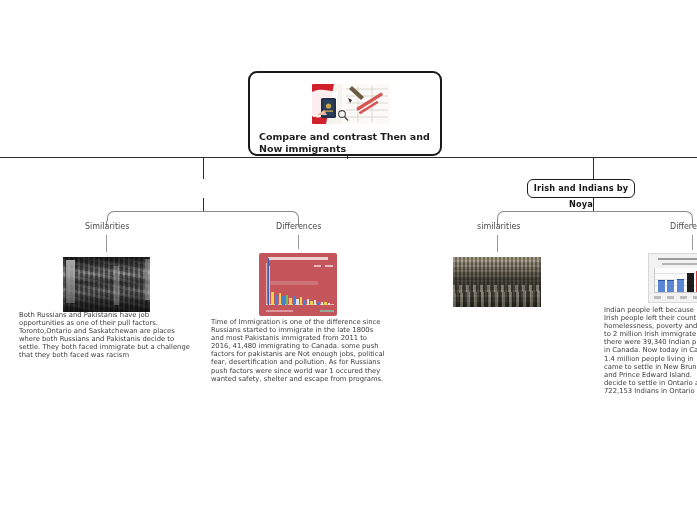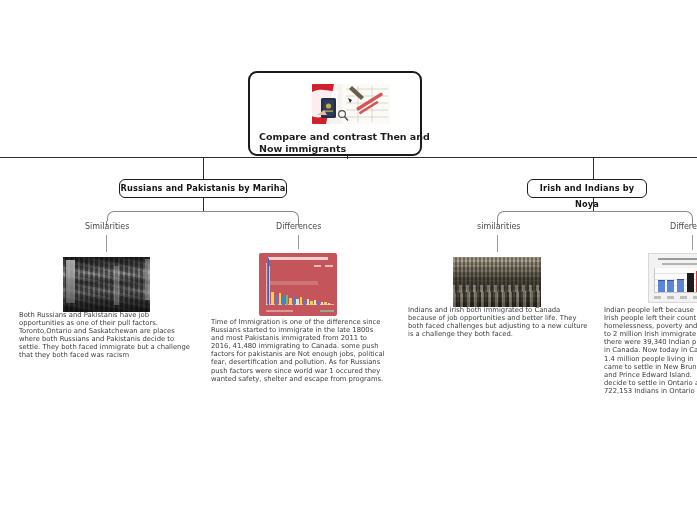--- a/index.html
+++ b/index.html
@@ -19,21 +19,21 @@
   .canvas {
     position: absolute;
     inset: 0;
   }
 
   
   .root-node {
     position: absolute;
     left: 248px;
     top: 71px;
-    width: 174px;
+    width: 194px;
     height: 85px;
     background: #ffffff;
     border: 2px solid #1a1a1a;
     border-radius: 9px;
     box-sizing: border-box;
     z-index: 5;
   }
   .root-img {
     position: absolute;
     left: 62px;
@@ -132,21 +132,21 @@
   .branch-left {
     left: 119px;
     top: 179px;
     width: 168px;
     height: 19px;
     line-height: 16px;
   }
   .branch-right {
     left: 527px;
     top: 179px;
-    width: 120px;
+    width: 108px;
     height: 19px;
     line-height: 16px;
   }
 
   
   .sub-label {
     position: absolute;
     font-size: 8px;
     color: #4a4a4a;
     white-space: nowrap;
@@ -287,21 +287,20 @@
         <path d="M5 31 l7 -5 l3 5 z" fill="#e8b9a0"></path>
         <path d="M40 2 l12 11 l-3 3 l-12 -11 z" fill="#6b5c44"></path>
         <path d="M36 14 l4 2 l-2 3 z" fill="#2a2a2a"></path>
         <circle cx="30" cy="30" r="3.4" fill="none" stroke="#4a4a4a" stroke-width="1.1"></circle>
         <line x1="32.5" y1="32.5" x2="36" y2="36.5" stroke="#4a4a4a" stroke-width="1.3"></line>
       </svg>
     </div>
     <div class="root-title">Compare and contrast Then and Now immigrants</div>
   </div>
 
-  <div class="branch-node branch-left">Russians and Pakistanis by Mariha</div>
 
   <div class="branch-node branch-right">Irish and Indians by Noya</div>
 
   <div class="sub-label sub-sim-left">Similarities</div>
   <div class="sub-label sub-dif-left">Differences</div>
   <div class="sub-label sub-sim-right">similarities</div>
   <div class="sub-label sub-dif-right">Differences</div>
 
   <div class="thumb thumb-1">
     <div class="ph1"></div>
@@ -358,21 +357,20 @@
         <div class="b" style="left:77%; height:88%; background:#d83b3b;"></div>
       </div>
       <div class="xl"></div>
     </div>
   </div>
 
   <div class="body-text text-1">Both Russians and Pakistanis have job opportunities as one of their pull factors. Toronto,Ontario and Saskatchewan are places where both Russians and Pakistanis decide to settle. They both faced immigrate but a challenge that they both faced was racism</div>
 
   <div class="body-text text-2">Time of Immigration is one of the difference since Russians started to immigrate in the late 1800s and most Pakistanis immigrated from 2011 to 2016, 41,480 immigrating to Canada. some push factors for pakistanis are Not enough jobs, political fear, desertification and pollution. As for Russians push factors were since world war 1 occured they wanted safety, shelter and escape from programs.</div>
 
-  <div class="body-text text-3">Indians and irish both immigrated to Canada because of job opportunities and better life. They both faced challenges but adjusting to a new culture is a challenge they both faced.</div>
 
   <div class="body-text text-4">Indian people left because
 Irish people left their count
 homelessness, poverty and
 to 2 million Irish immigrate
 there were 39,340 Indian p
 in Canada. Now today in Ca
 1.4 million people living in
 came to settle in New Brun
 and Prince Edward Island. 

